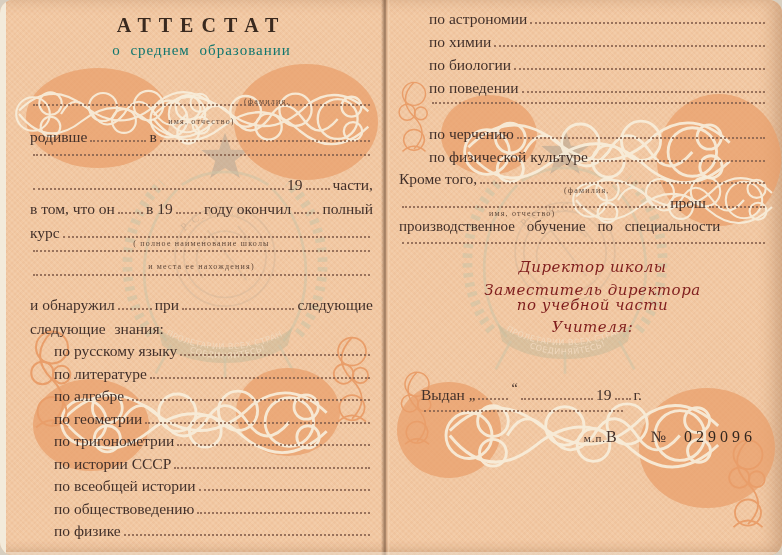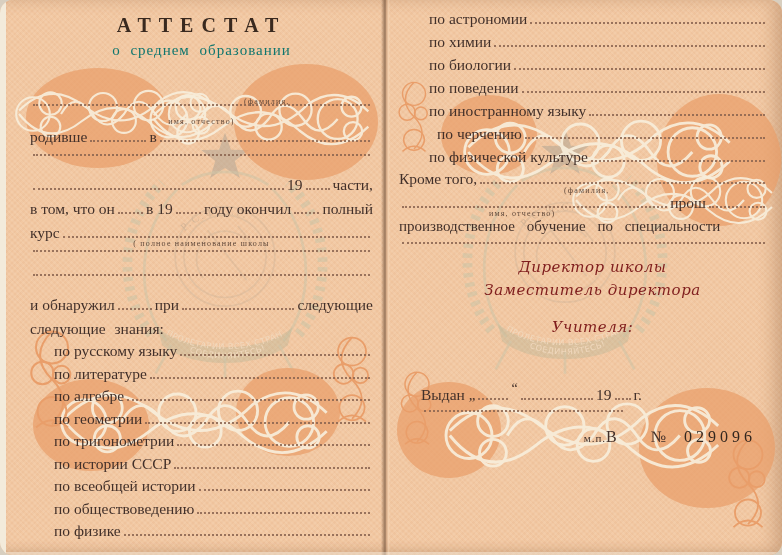--- a/index.html
+++ b/index.html
@@ -174,20 +174,21 @@
 
     <div class="r" style="top:224px">
       <span class="t">курс</span>
       <span class="d"></span>
     </div>
     <span class="cap centered" style="top:239px">( полное наименование школы</span>
 
     <div class="r" style="top:250px">
       <span class="d"></span>
     </div>
+    <span class="cap centered" style="top:262px">и места ее нахождения)</span>
 
     <div class="r" style="top:274px">
       <span class="d"></span>
     </div>
 
     <div class="r" style="top:296px">
       <span class="t">и обнаружил</span>
       <span class="d dw34"></span>
       <span class="t">при</span>
       <span class="d"></span>
@@ -264,24 +265,23 @@
     </div>
     <div class="r" style="top:33px;left:40px;right:14px">
       <span class="t">по химии</span>
       <span class="d"></span>
     </div>
     <div class="r" style="top:79px;left:40px;right:14px">
       <span class="t">по поведении</span>
       <span class="d"></span>
     </div>
     <div class="r" style="top:102px;left:40px;right:14px">
-      <span class="t">по иностранному языку</span>
-      <span class="d"></span>
-    </div>
-    <div class="r" style="top:125px;left:48px;right:14px">
+      <span class="d"></span>
+    </div>
+    <div class="r" style="top:125px;left:40px;right:14px">
       <span class="t">по черчению</span>
       <span class="d"></span>
     </div>
     <div class="r" style="top:148px;left:40px;right:14px">
       <span class="t">по физической культуре</span>
       <span class="d"></span>
     </div>
 
     <div class="r" style="top:170px;left:10px;right:14px">
       <span class="t">Кроме того,</span>
@@ -302,20 +302,23 @@
 
     <div class="r" style="top:242px;left:10px;right:14px">
       <span class="d"></span>
     </div>
 
     <div class="r center" style="top:258px">
       <span class="sig">Директор школы</span>
     </div>
     <div class="r center" style="top:281px">
       <span class="sig">Заместитель директора</span>
+    </div>
+    <div class="r center" style="top:296px">
+      <span class="sig">по учебной части</span>
     </div>
     <div class="r center" style="top:318px">
       <span class="sig">Учителя:</span>
     </div>
 
     <div class="r" style="top:386px;left:32px;right:140px">
       <span class="t">Выдан</span>&nbsp;
       <span class="q">„</span>
       <span class="d dw30"></span>
       <span class="q-up">“</span>

